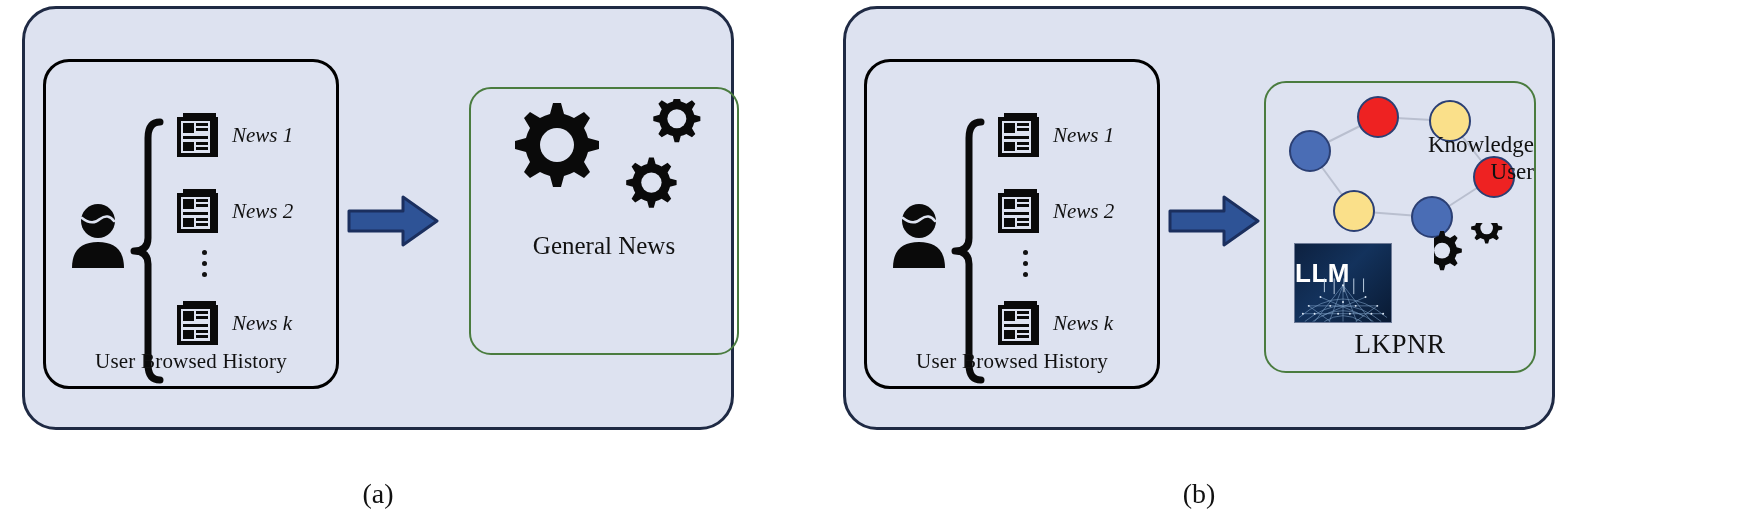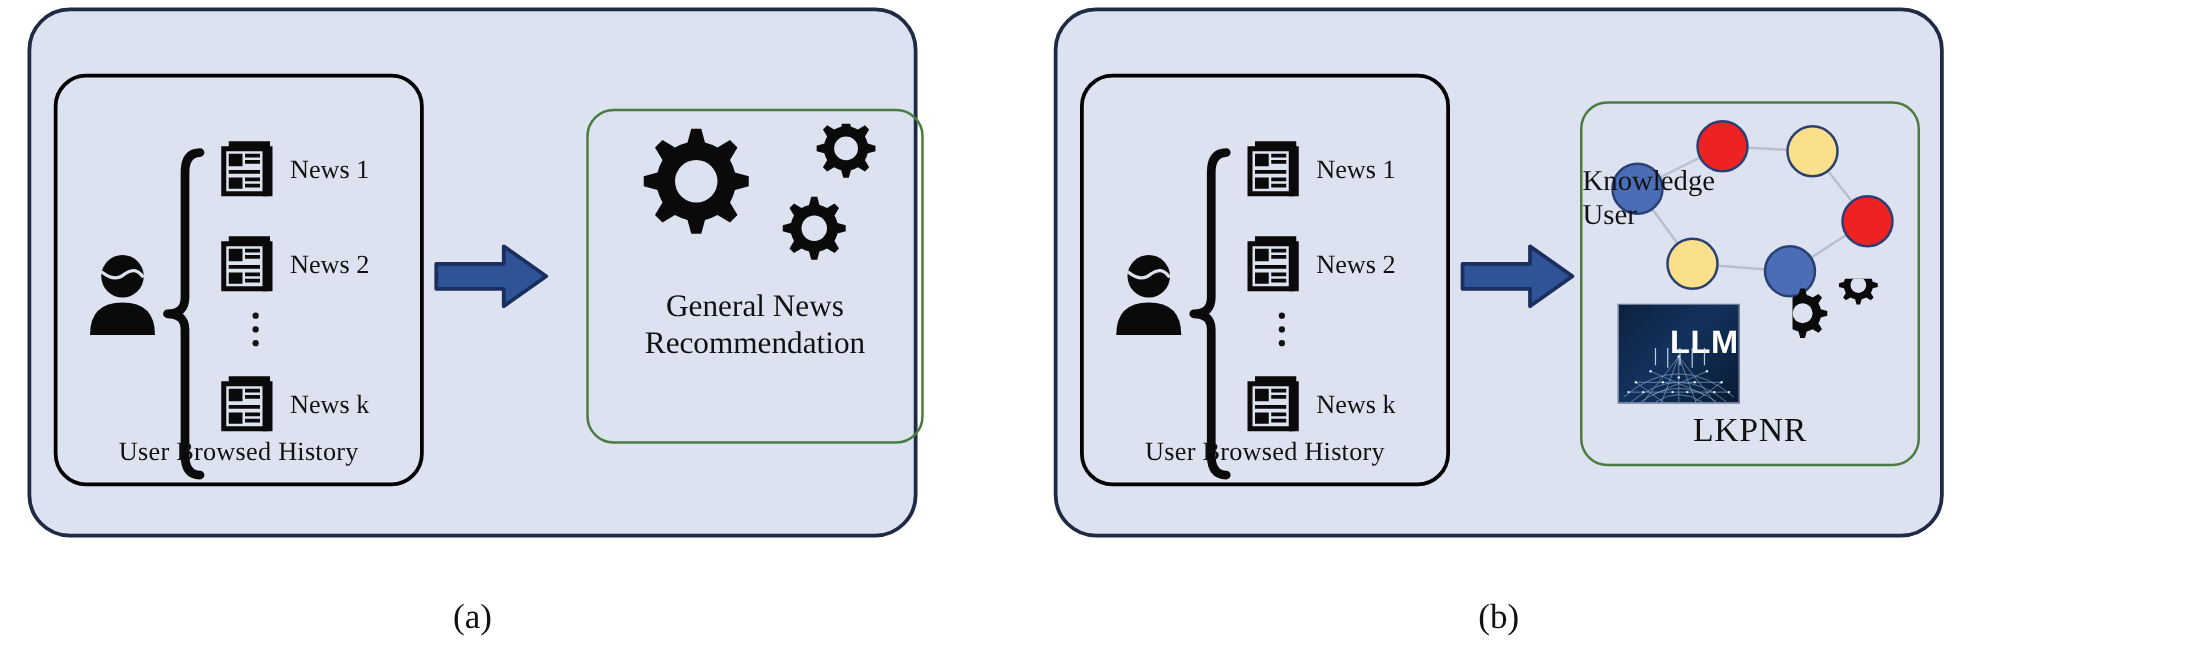--- a/index.html
+++ b/index.html
@@ -25,21 +25,21 @@
 
   
   .person{position:absolute;left:24px;top:140px;width:56px;height:66px;}
 
   
   .brace{position:absolute;left:84px;top:56px;width:34px;height:266px;}
 
   
   .news-row{position:absolute;display:flex;align-items:center;gap:10px;}
   .news-ico{width:48px;height:50px;display:block;}
-  .news-txt{font-size:21px;color:#111;white-space:nowrap;}
+  .news-txt{font-size:21px;color:#111;white-space:nowrap;font-style:italic;}
   .ellipsis{position:absolute;display:flex;flex-direction:column;
             align-items:center;gap:6px;}
   .ellipsis i{width:5px;height:5px;border-radius:50%;background:#111;display:block;}
 
   
   .arrow{position:absolute;width:92px;height:54px;}
 
   
   .green-box{position:absolute;border:2px solid #4a7c3f;border-radius:22px;
              box-sizing:border-box;background:transparent;}
@@ -51,28 +51,28 @@
   #sys-caption-a{top:142px;}
   #lkpnr-caption{bottom:10px;left:0;right:0;text-align:center;
                  font-size:27px;color:#111;letter-spacing:.5px;}
 
   
   .gears-a{position:absolute;left:22px;top:10px;width:222px;height:128px;}
   .gears-b{position:absolute;right:8px;bottom:74px;width:92px;height:74px;}
 
   
   .kg{position:absolute;left:6px;top:6px;width:258px;height:150px;}
-  .kg-label{position:absolute;left:0;right:0;top:48px;text-align:left;
+  .kg-label{position:absolute;left:0;right:0;top:48px;text-align:right;
             font-size:23px;line-height:1.18;color:#111;pointer-events:none;}
 
   
   .llm{position:absolute;left:28px;top:160px;width:98px;height:80px;
        border:1px solid #6d7a96;box-sizing:border-box;overflow:hidden;
        background:linear-gradient(135deg,#0d2140 0%,#13325c 45%,#091a33 100%);}
-  .llm-txt{position:absolute;left:0;right:0;top:14px;text-align:right;
+  .llm-txt{position:absolute;left:0;right:0;top:14px;text-align:left;
            color:#fff;font-family:"Liberation Sans",sans-serif;
            font-weight:bold;font-size:26px;letter-spacing:.5px;}
   .llm-net{position:absolute;left:0;bottom:0;width:100%;height:46px;}
 
   
   .fig-caption{position:absolute;top:478px;font-size:28px;color:#111;
                text-align:center;width:80px;}
   #cap-a{left:338px;}
   #cap-b{left:1159px;}
 </style>
@@ -173,21 +173,20 @@
         </g>
 
         <g fill="#0a0a0a" transform="translate(148,-6) scale(0.56)">
           <path d="M60 4 l8 0 3 11 a42 42 0 0 1 10 4 l10 -6 6 6 -6 10 a42 42 0 0 1 4 10 l11 3 0 8 -11 3 a42 42 0 0 1 -4 10 l6 10 -6 6 -10 -6 a42 42 0 0 1 -10 4 l-3 11 -8 0 -3 -11 a42 42 0 0 1 -10 -4 l-10 6 -6 -6 6 -10 a42 42 0 0 1 -4 -10 l-11 -3 0 -8 11 -3 a42 42 0 0 1 4 -10 l-6 -10 6 -6 10 6 a42 42 0 0 1 10 -4 Z"></path>
           <circle cx="64" cy="46" r="17" fill="#dde2f0"></circle>
         </g>
       </svg>
 
       <div class="sys-caption" id="sys-caption-a">
         <div>General News</div>
-        <div>Recommendation</div>
       </div>
     </div>
   </div>
 
   <div class="panel" id="panel-b">
 
     <div class="history-box">
 
       <svg class="person" viewBox="0 0 56 66">
         <circle cx="28" cy="19" r="17" fill="#0a0a0a"></circle>

